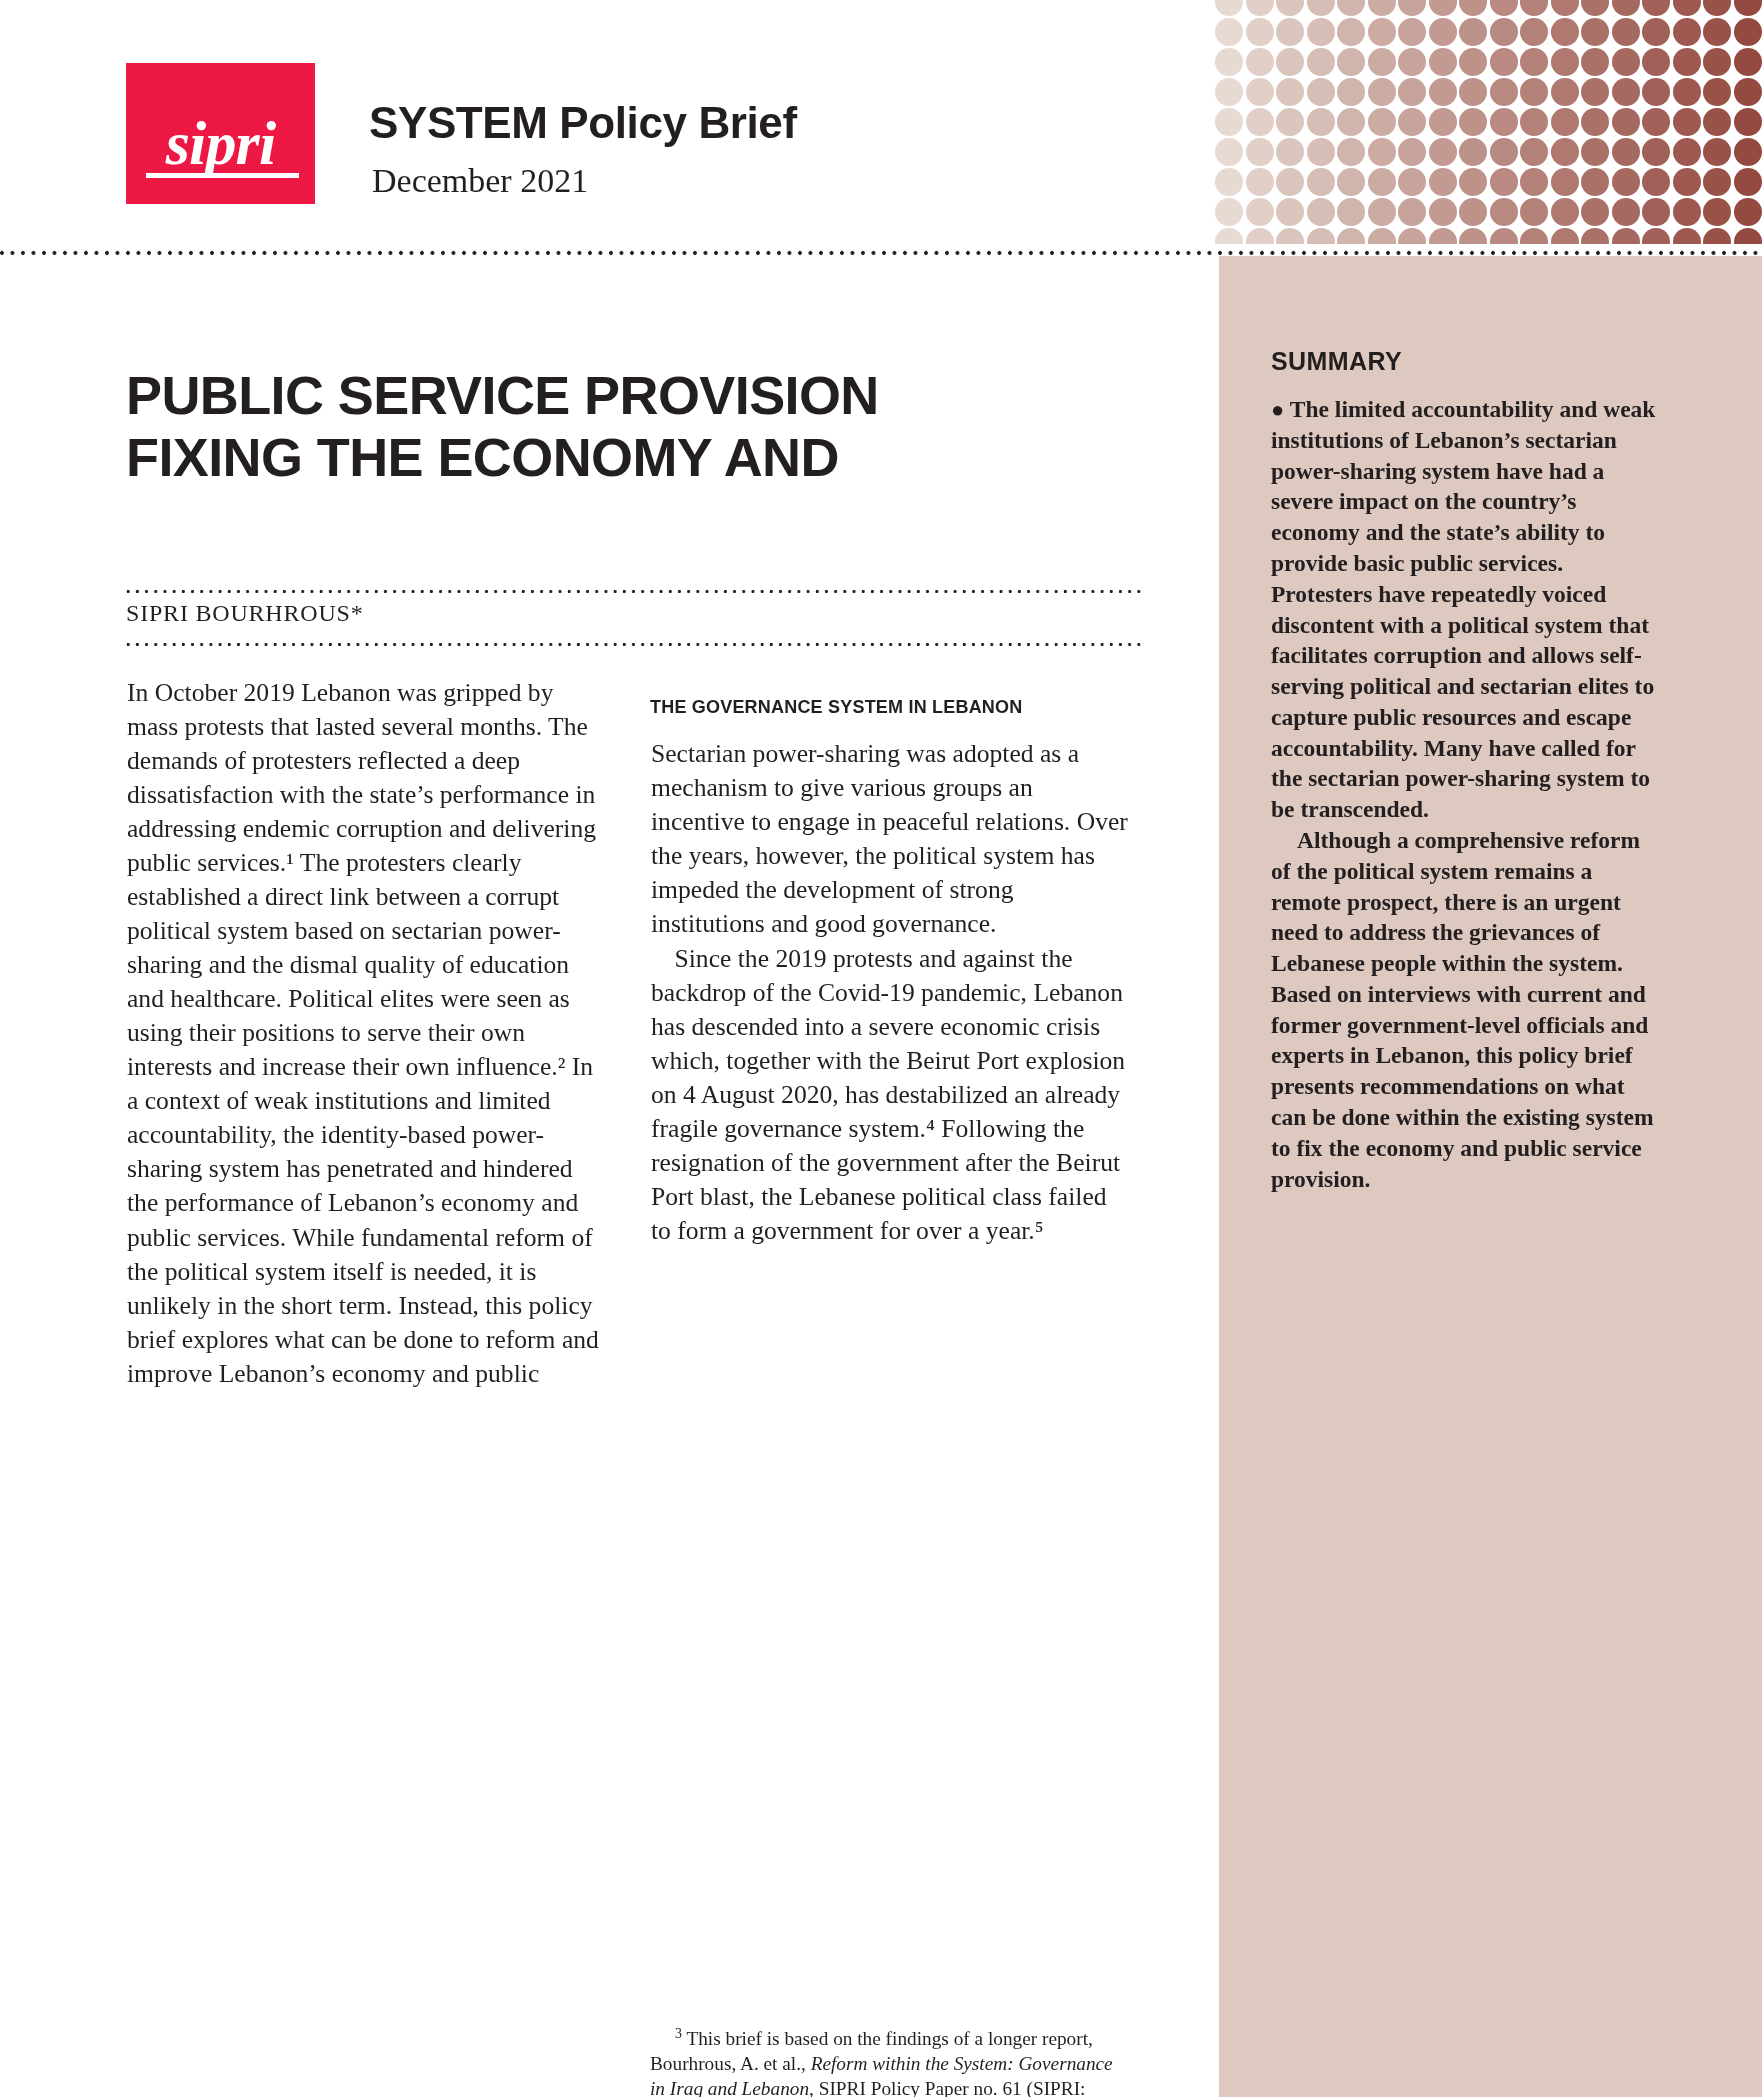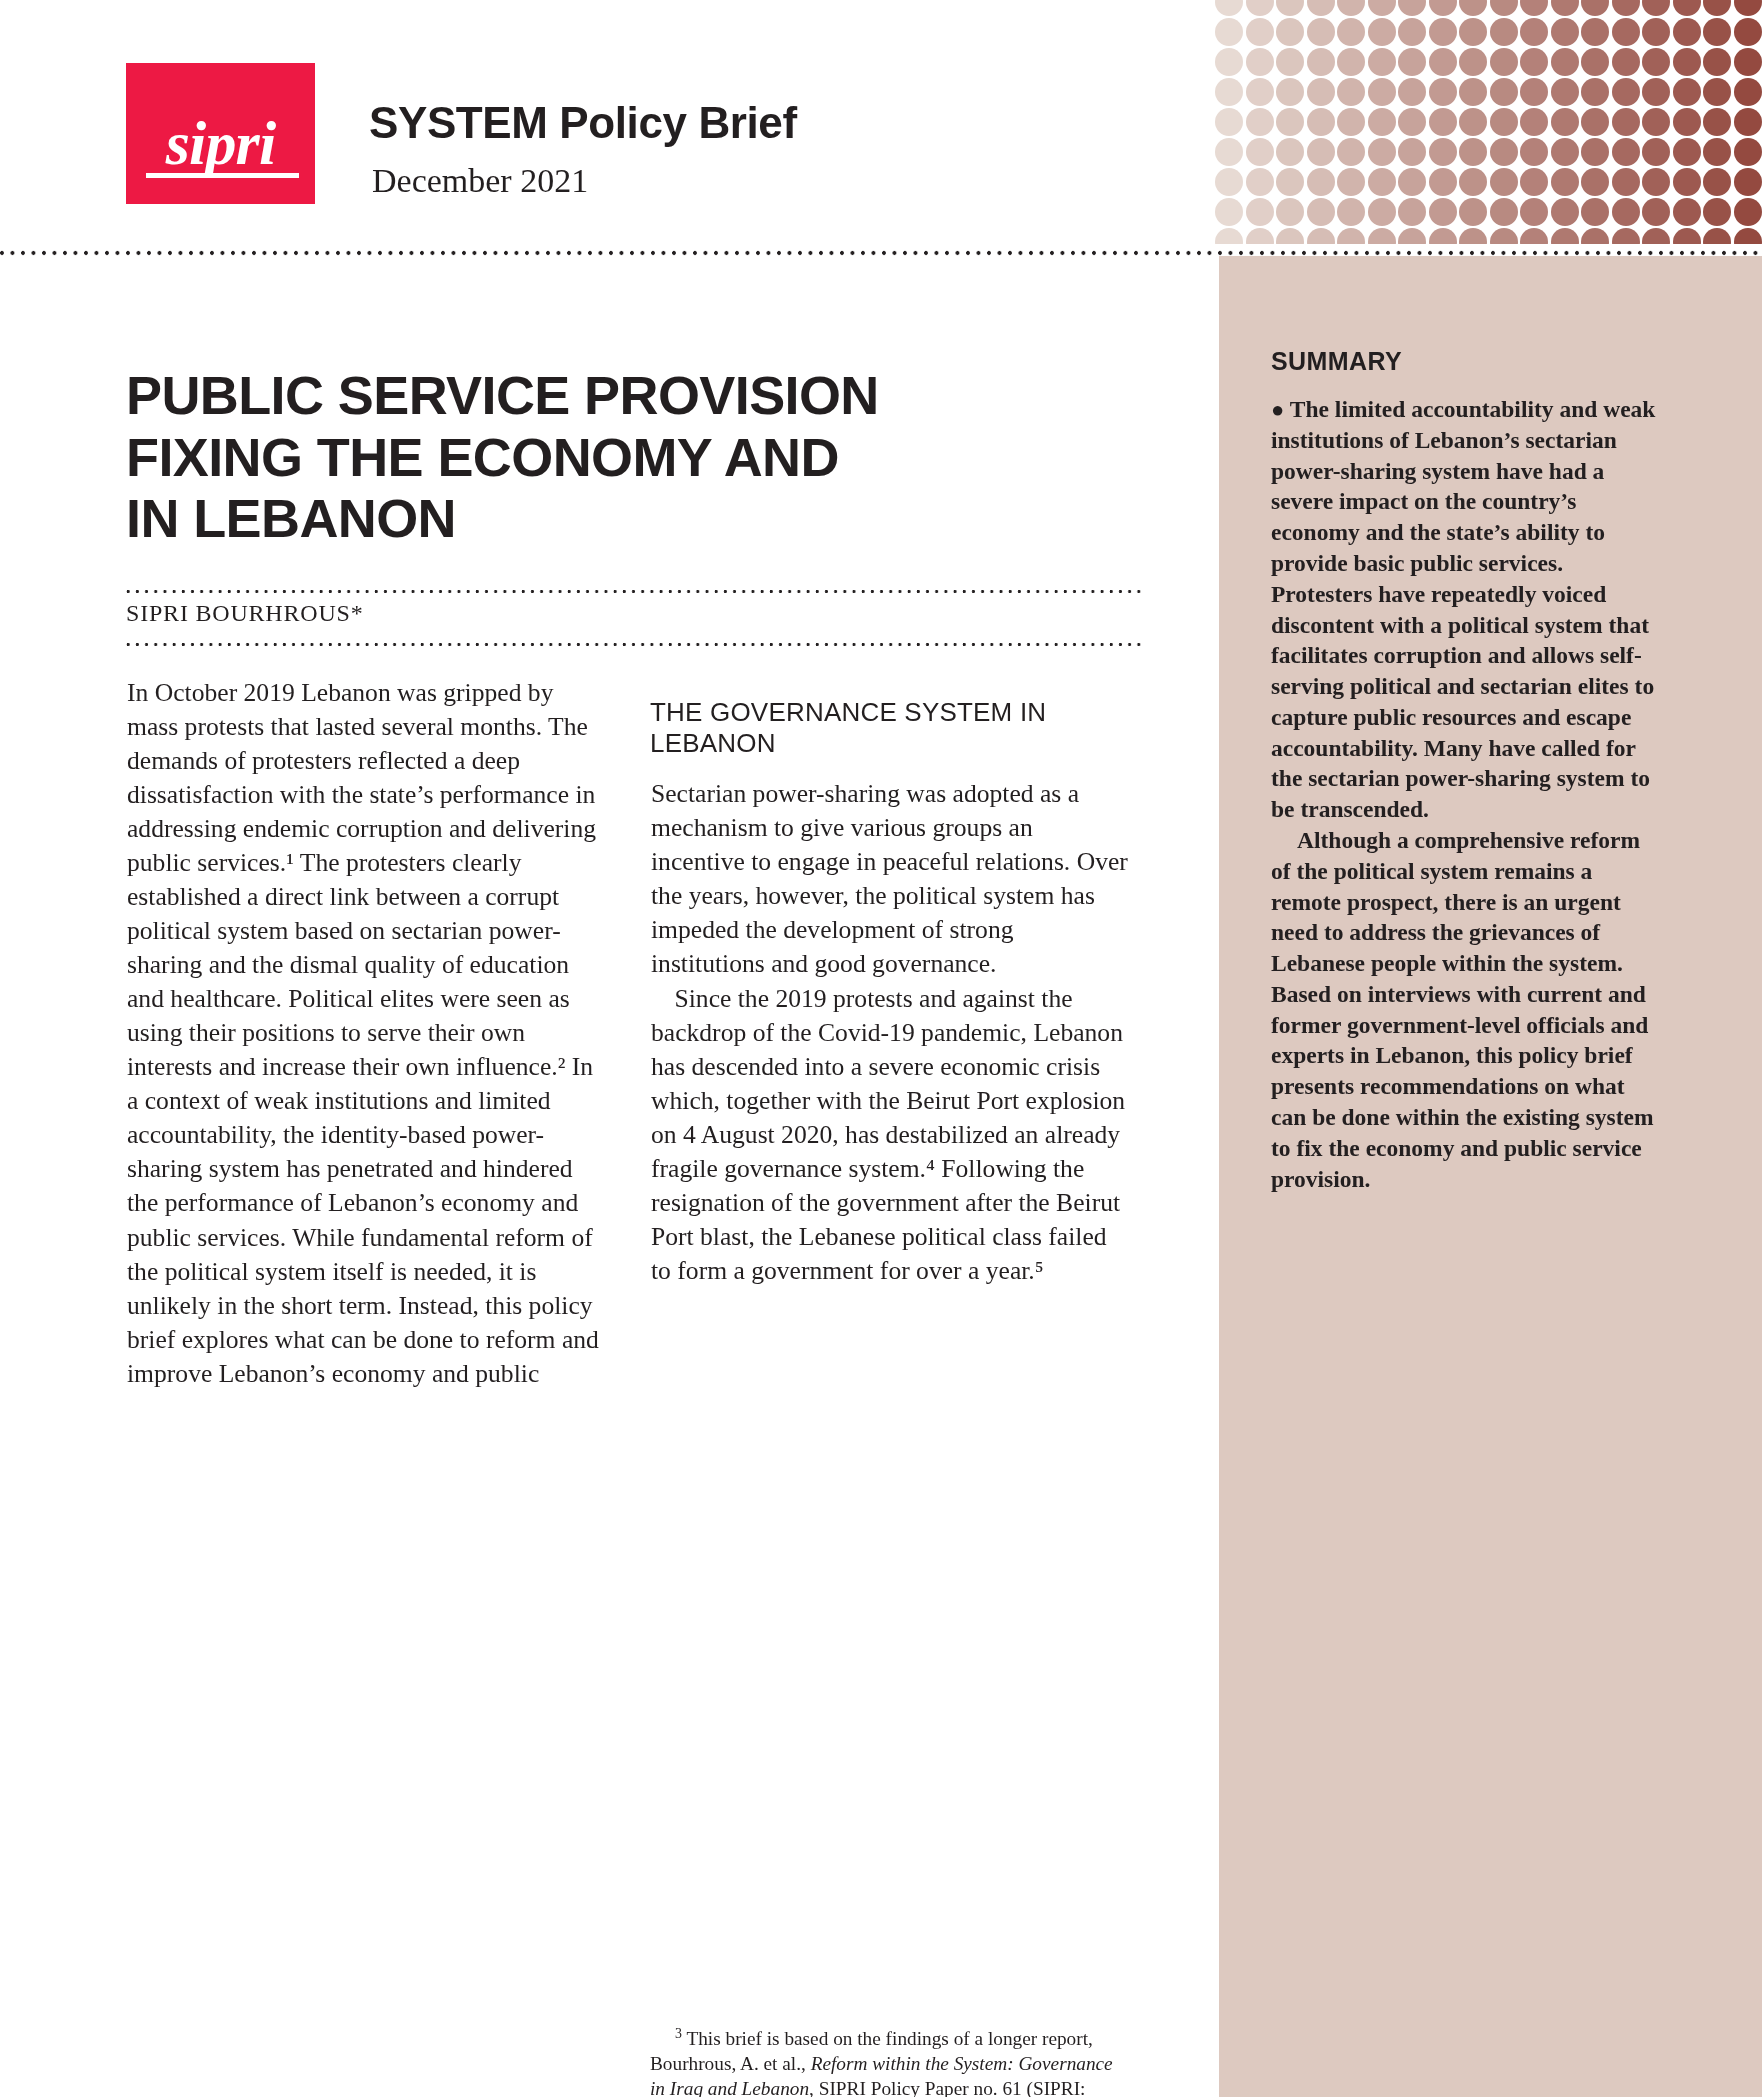--- a/index.html
+++ b/index.html
@@ -202,22 +202,22 @@
     line-height: 1.33;
     color: #231f20;
   }
   #col-left  { left: 126px; }
   #col-right { left: 650px; }
   .body-col p { margin: 1px; }
   .body-col p.indent { text-indent: 23.5px; }
 
   .section-heading {
     font-family: "Liberation Sans", "DejaVu Sans", sans-serif;
-    font-size: 26px;
-    font-weight: 400;
+    font-size: 18px;
+    font-weight: 700;
     letter-spacing: 0.2px;
     line-height: 1.18;
     margin: 22px 0 18.5px 0 !important;
   }
 
   .footnotes {
     position: absolute;
     width: 482px;
     font-family: "Liberation Serif", "DejaVu Serif", serif;
     font-size: 19.3px;
@@ -257,21 +257,20 @@
       </div>
   </div>
 
   <div id="header-divider"></div>
 
   <div id="main">
 
     <h1 id="doc-title">
         <div>PUBLIC SERVICE PROVISION</div>
         <div>FIXING THE ECONOMY AND</div>
-        <div>IN LEBANON</div>
       </h1>
 
     <div class="rule-dotted" id="rule-above-author"></div>
     <div id="author">SIPRI BOURHROUS*</div>
     <div class="rule-dotted" id="rule-below-author"></div>
 
     <div class="body-col" id="col-left">
       <p>In October 2019 Lebanon was gripped by mass protests that lasted several months. The demands of protesters reflected a deep dissatisfaction with the state’s performance in addressing endemic corruption and delivering public services.¹ The protesters clearly established a direct link between a corrupt political system based on sectarian power-sharing and the dismal quality of education and healthcare. Political elites were seen as using their positions to serve their own interests and increase their own influence.² In a context of weak institutions and limited accountability, the identity-based power-sharing system has penetrated and hindered the performance of Lebanon’s economy and public services. While fundamental reform of the political system itself is needed, it is unlikely in the short term. Instead, this policy brief explores what can be done to reform and improve Lebanon’s economy and public</p>
     </div>
 

